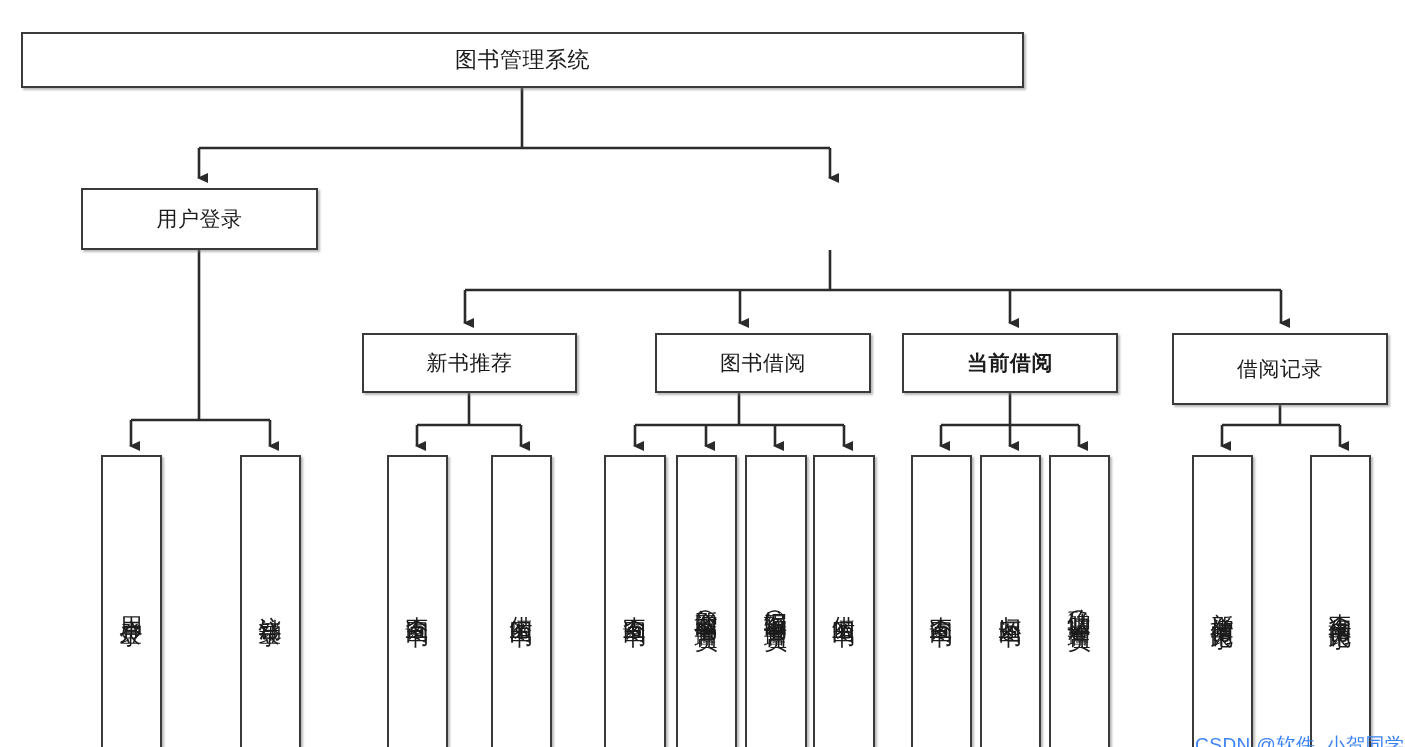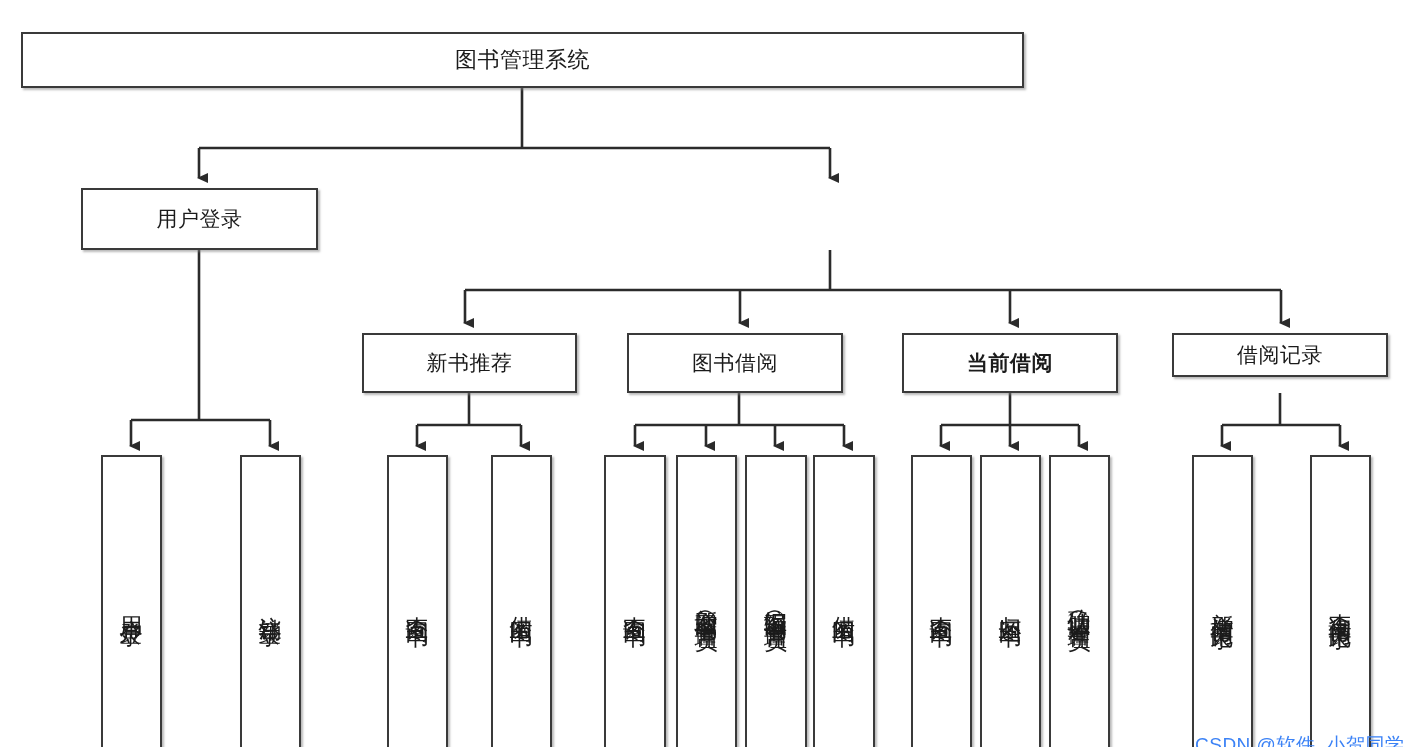--- a/index.html
+++ b/index.html
@@ -129,27 +129,27 @@
     <span class="label">图书管理系统</span>
   </div>
 
   <div class="node horiz" style="left:81px; top:170px; width:237px; height:62px;">
     <span class="label">用户登录</span>
   </div>
 
   <div class="node horiz" style="left:362px; top:315px; width:215px; height:60px;">
     <span class="label">新书推荐</span>
   </div>
-  <div class="node horiz" style="left:627px; top:315px; width:216px; height:60px;">
+  <div class="node horiz" style="left:655px; top:315px; width:216px; height:60px;">
     <span class="label">图书借阅</span>
   </div>
   <div class="node horiz" style="left:902px; top:315px; width:216px; height:60px;font-weight:bold;">
     <span class="label">当前借阅</span>
   </div>
-  <div class="node horiz" style="left:1172px; top:315px; width:216px; height:44px;">
+  <div class="node horiz" style="left:1172px; top:315px; width:216px; height:72px;">
     <span class="label">借阅记录</span>
   </div>
 
   <div class="node vert" style="left:101px; top:437px; width:61px; height:298px;">
     <span class="label">用户登录</span>
   </div>
   <div class="node vert" style="left:240px; top:437px; width:61px; height:298px;">
     <span class="label">注销登录</span>
   </div>
 

